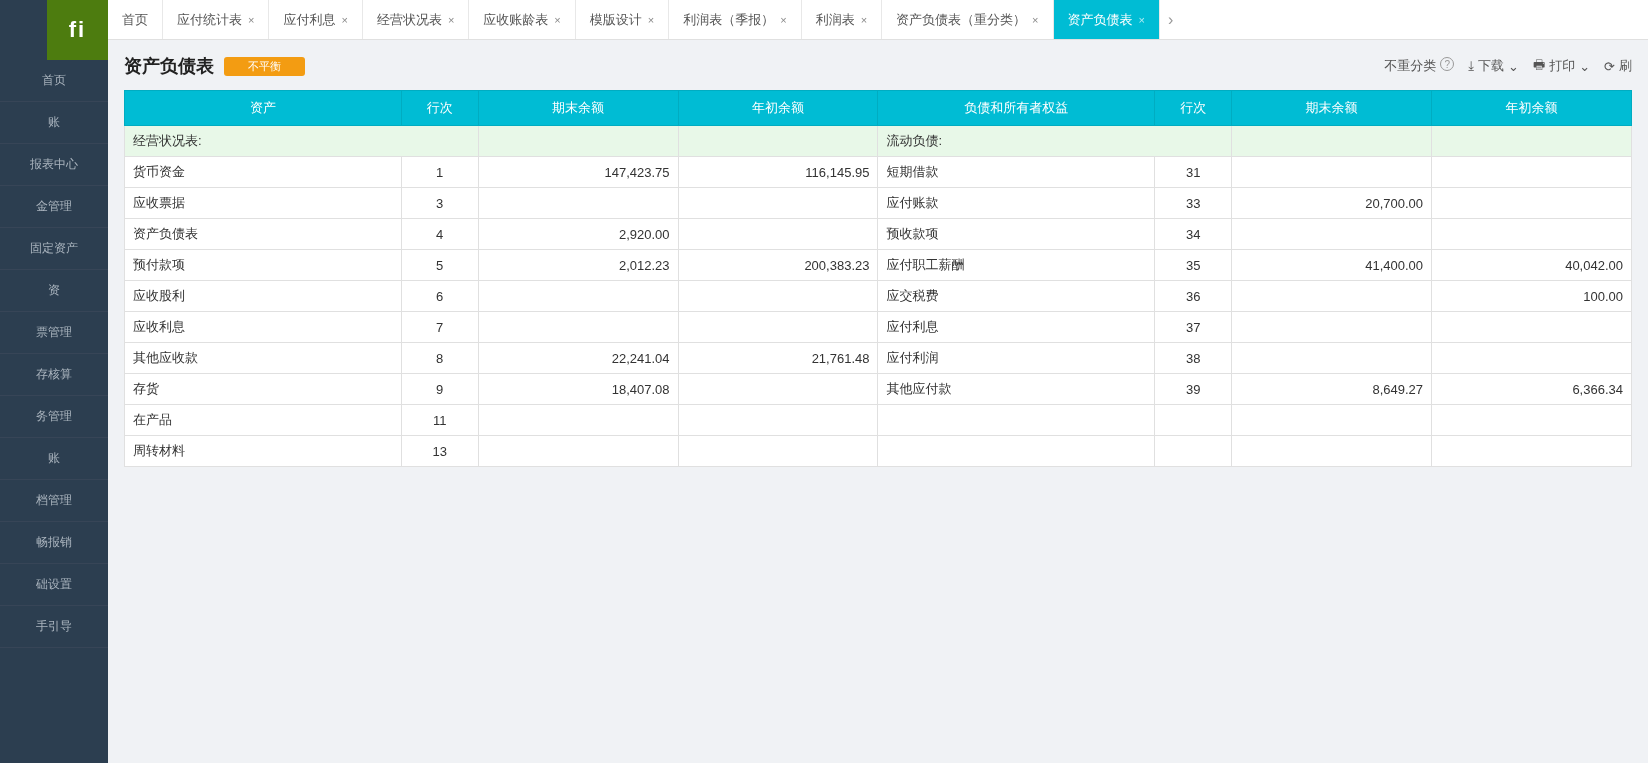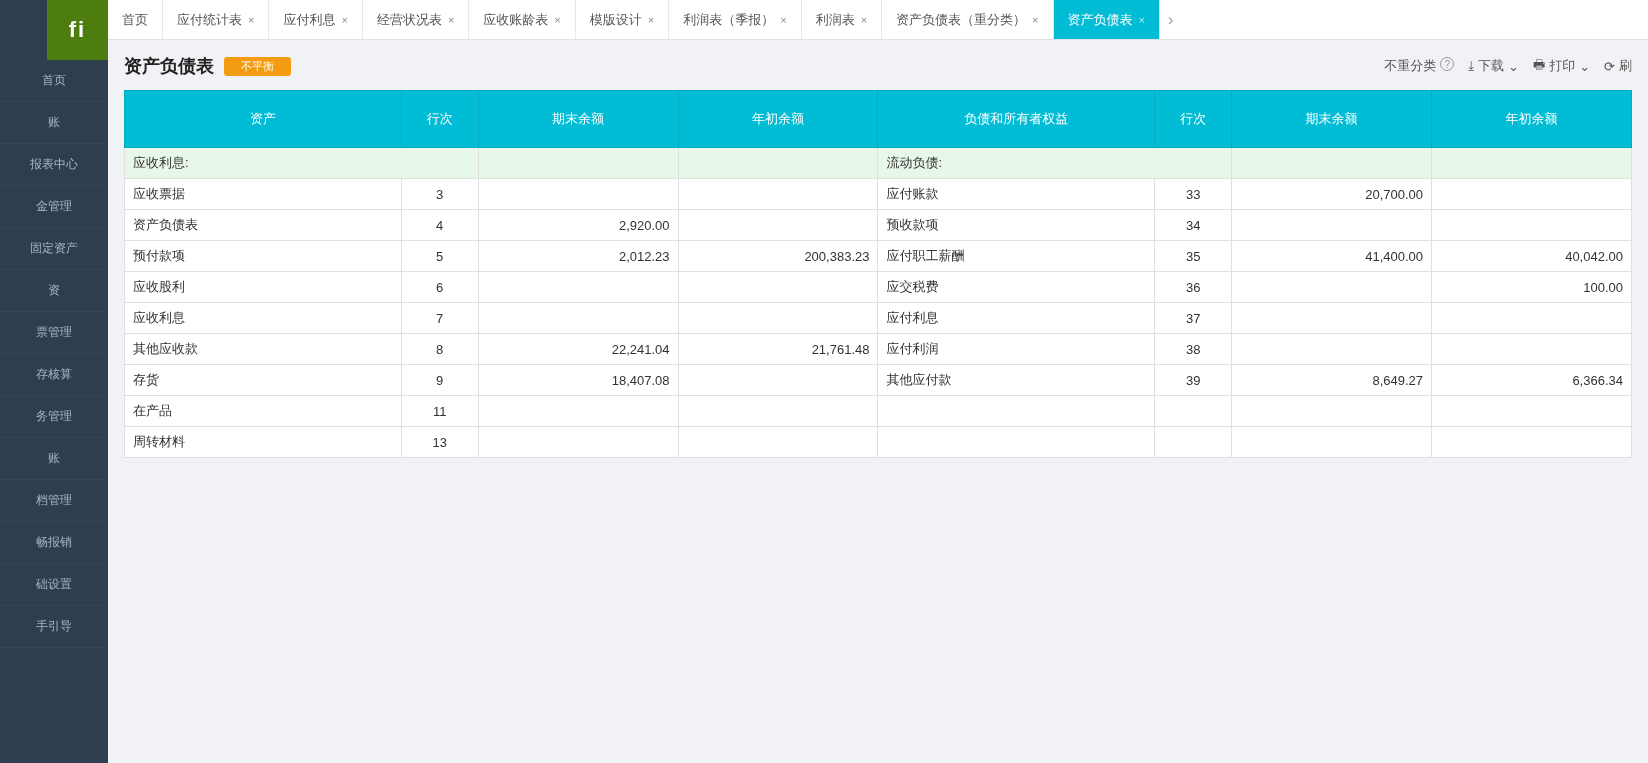--- a/index.html
+++ b/index.html
@@ -111,21 +111,21 @@
     }
     .page-title {
       font-size: 18px;
       font-weight: bold;
       color: #222;
     }
     .badge-unbalanced {
       background: #f39c12;
       color: #fff;
       font-size: 11px;
-      padding: 2px 17px;
+      padding: 2px 24px;
       border-radius: 3px;
     }
     .header-actions {
       display: flex;
       align-items: center;
       gap: 14px;
       font-size: 13px;
       color: #555;
     }
     .header-actions .action-btn {
@@ -158,21 +158,21 @@
     .report-table {
       width: 100%;
       border-collapse: collapse;
       background: #fff;
       font-size: 13px;
     }
     .report-table thead tr th {
       background: #00bcd4;
       color: #fff;
       text-align: center;
-      padding: 19px 6px;
+      padding: 8px 6px;
       border: 1px solid #00acc1;
       font-weight: normal;
     }
     .report-table tbody tr td {
       border: 1px solid #e0e0e0;
       padding: 6px 8px;
       color: #333;
     }
     .report-table tbody tr.section-header td {
       background: #e8f8e8;
@@ -293,26 +293,36 @@
           <th class="col-end">期末余额</th>
           <th class="col-begin">年初余额</th>
           <th class="col-item">负债和所有者权益</th>
           <th class="col-row">行次</th>
           <th class="col-end">期末余额</th>
           <th class="col-begin">年初余额</th>
         </tr>
       </thead>
       <tbody id="table-body">
       <tr class="section-header">
-      <td colspan="2">应收利息:</td>
+      <td colspan="2">经营状况表:</td>
       <td></td>
       <td></td>
       <td colspan="2">流动负债:</td>
       <td></td>
       <td></td>
+    </tr>
+          <tr>
+      <td class="item-label">货币资金</td>
+      <td class="text-teal">1</td>
+      <td class="text-right">147,423.75</td>
+      <td class="text-right">116,145.95</td>
+      <td class="item-label">短期借款</td>
+      <td class="text-teal">31</td>
+      <td class="text-right"></td>
+      <td class="text-right"></td>
     </tr>
           <tr>
       <td class="item-label">应收票据</td>
       <td class="text-teal">3</td>
       <td class="text-right"></td>
       <td class="text-right"></td>
       <td class="item-label">应付账款</td>
       <td class="text-teal">33</td>
       <td class="text-right">20,700.00</td>
       <td class="text-right"></td>

